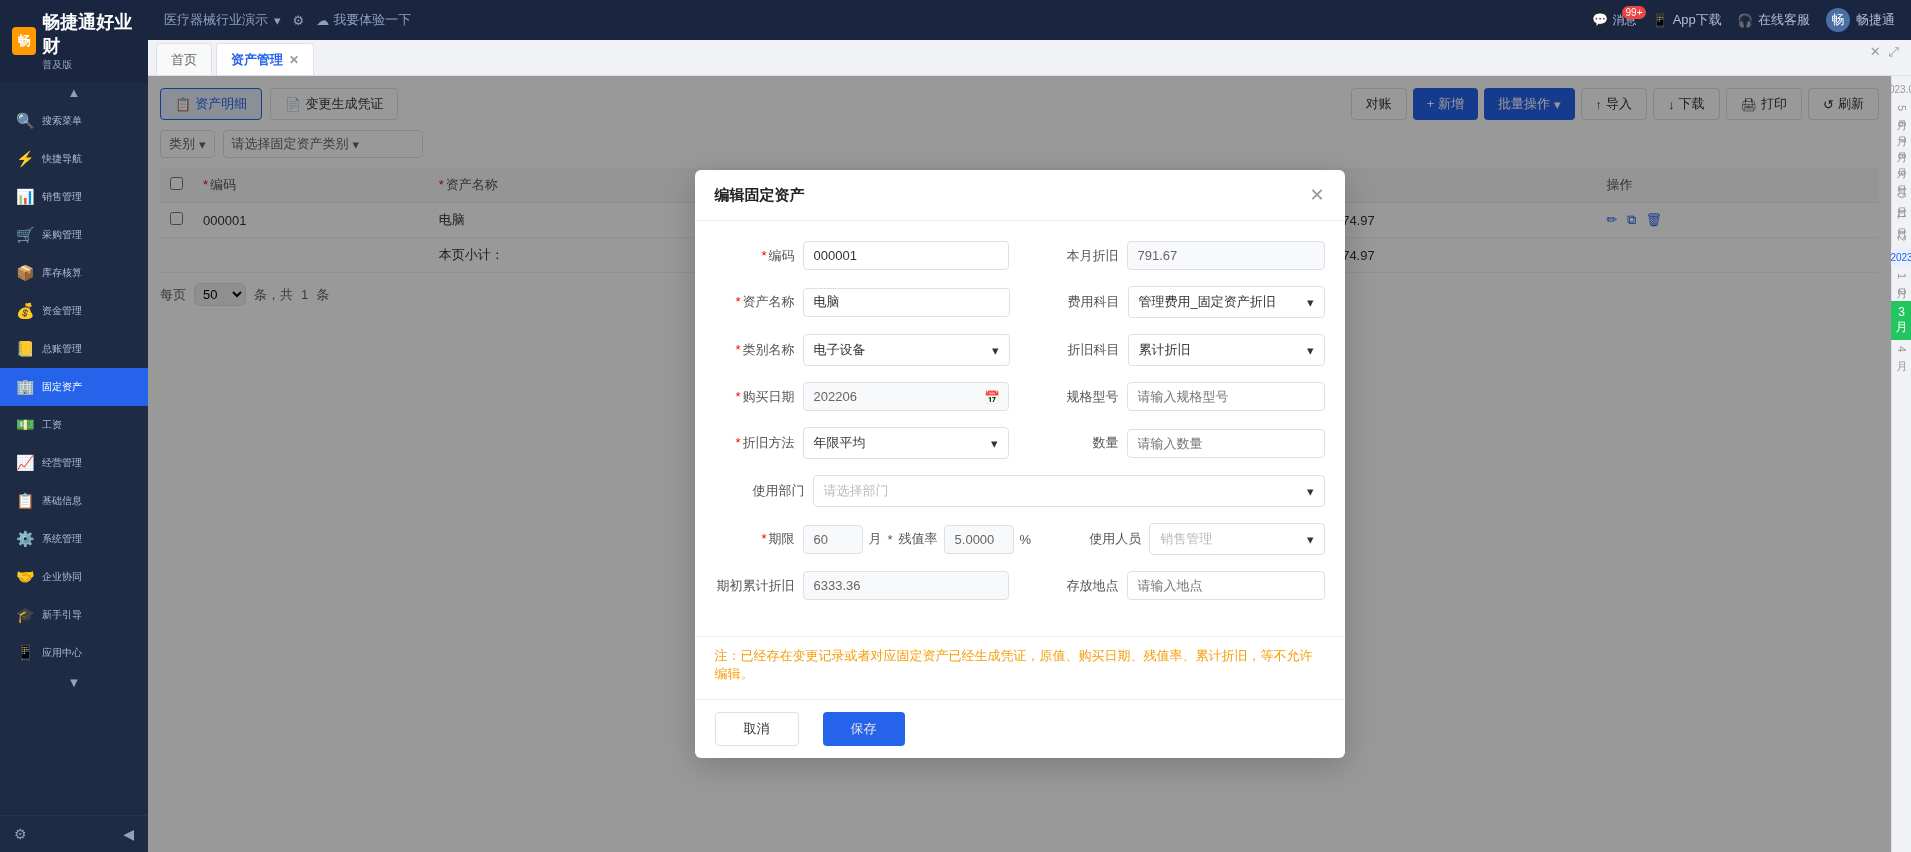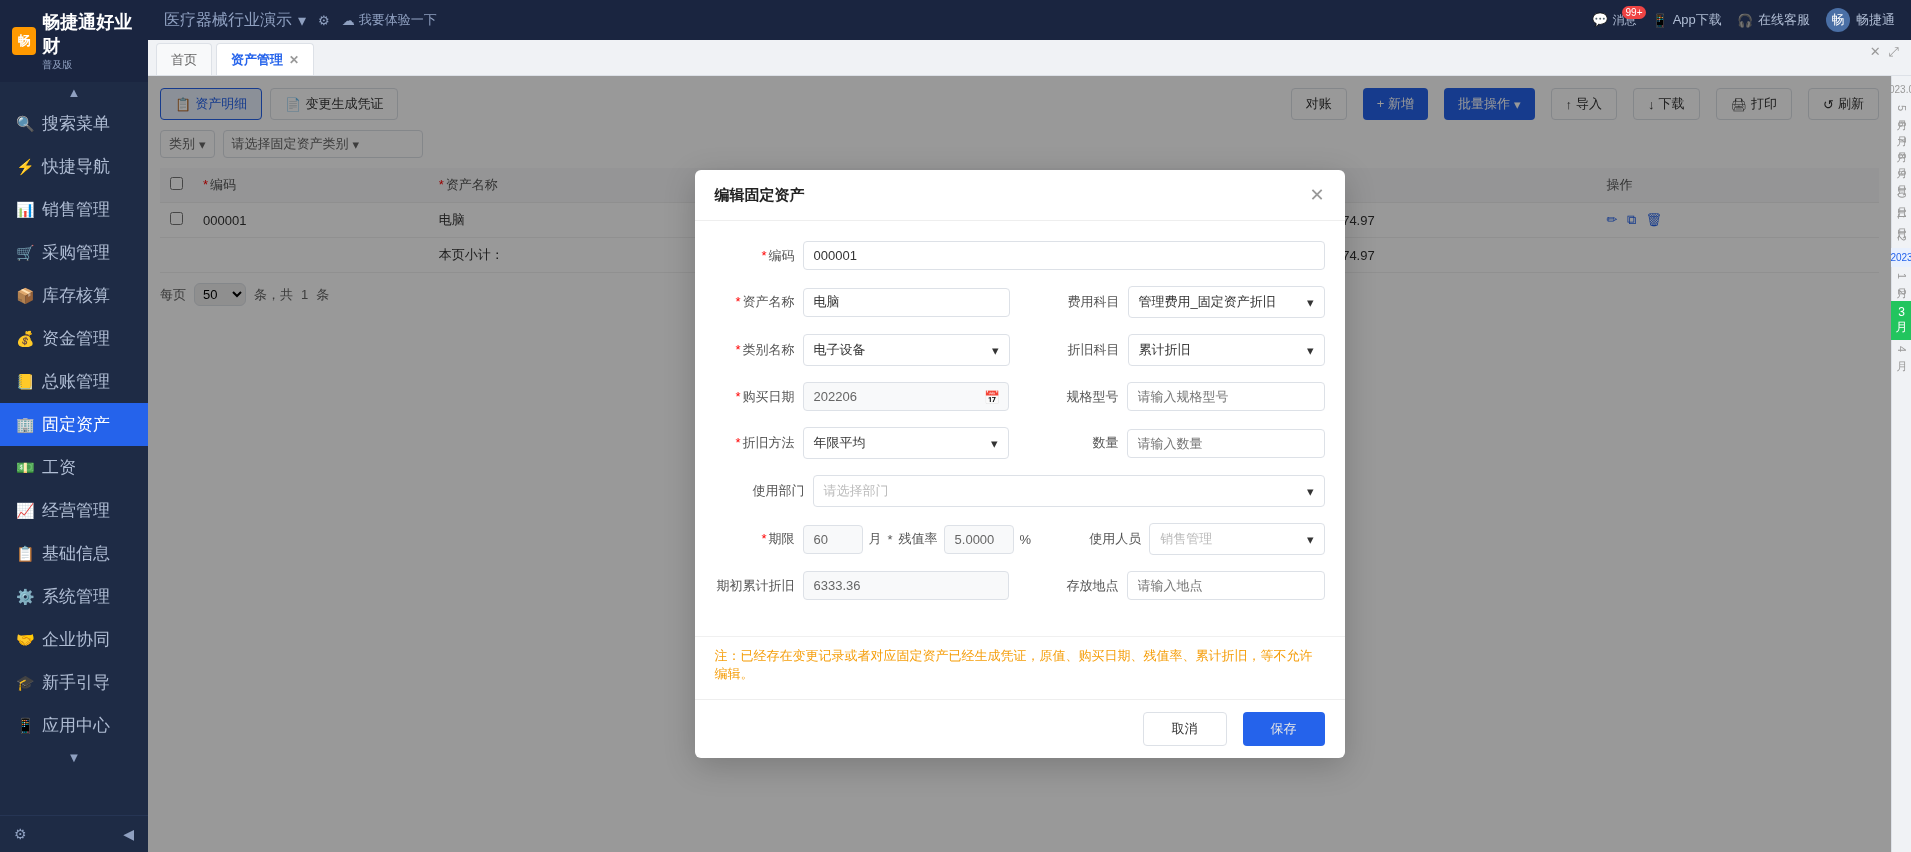--- a/index.html
+++ b/index.html
@@ -35,21 +35,21 @@
       color: #8fa0c0; cursor: pointer;
     }
     .sidebar-item {
       display: flex; align-items: center; gap: 8px;
       padding: 10px 16px;
       color: #b0bdd4;
       cursor: pointer;
     }
     .sidebar-item.active { background: #2563eb; color: white; }
     .sidebar-item-icon { font-size: 15px; width: 18px; text-align: center; }
-    .sidebar-item-label { font-size: 17px; }
+    .sidebar-item-label { font-size: 10px; }
     .sidebar-bottom {
       margin-top: auto;
       display: flex; align-items: center; justify-content: space-between;
       padding: 10px 14px;
       border-top: 1px solid #263554;
     }
     .sidebar-bottom-icon { color: #8fa0c0; cursor: pointer; font-size: 14px; }
 
     
     .main-area {
@@ -63,21 +63,21 @@
     
     .topbar {
       background: #1a2540;
       height: 40px;
       display: flex;
       align-items: center;
       padding: 0 16px;
       gap: 12px;
     }
     .topbar-app-name { color: white; font-size: 13px; display: flex; align-items: center; gap: 6px; }
-    .topbar-app-name span { color: #8fa0c0; font-size: 16px; }
+    .topbar-app-name span { color: #8fa0c0; font-size: 13px; }
     .topbar-gear { color: #8fa0c0; cursor: pointer; }
     .topbar-divider { flex: 1; }
     .topbar-right { display: flex; align-items: center; gap: 16px; color: #b0bdd4; }
     .topbar-badge { position: relative; }
     .topbar-badge-count {
       position: absolute; top: -6px; right: -10px;
       background: #ef4444; color: white; font-size: 10px;
       padding: 1px 4px; border-radius: 8px;
     }
     .topbar-link { cursor: pointer; display: flex; align-items: center; gap: 4px; color: #b0bdd4; }
@@ -134,21 +134,21 @@
     }
     .btn-tab {
       padding: 6px 14px; border: 1px solid #dde1e7; background: white;
       border-radius: 4px; cursor: pointer; display: flex; align-items: center; gap: 4px;
       color: #333; font-size: 13px;
     }
     .btn-tab.active { background: #e8f0fe; border-color: #2563eb; color: #2563eb; }
     .btn-primary { background: #2563eb; color: white; border: none; padding: 6px 14px; border-radius: 4px; cursor: pointer; }
     .btn-secondary { background: white; color: #333; border: 1px solid #dde1e7; padding: 6px 14px; border-radius: 4px; cursor: pointer; display: flex; align-items: center; gap: 4px; }
     .btn-batch { background: #2563eb; color: white; border: none; padding: 6px 14px; border-radius: 4px; cursor: pointer; display: flex; align-items: center; gap: 4px; }
-    .toolbar-right { margin-left: auto; display: flex; gap: 16px; }
+    .toolbar-right { margin-left: auto; display: flex; gap: 6px; }
 
     
     .filter-bar {
       display: flex; align-items: center; gap: 8px; margin-bottom: 10px;
     }
     .filter-select {
       border: 1px solid #dde1e7; border-radius: 4px; padding: 4px 8px;
       display: flex; align-items: center; gap: 4px; cursor: pointer; color: #666;
     }
 
@@ -223,21 +223,21 @@
     .inline-label { color: #555; font-size: 13px; white-space: nowrap; }
     .period-input { width: 60px; }
     .residual-input { width: 60px; }
     .modal-note {
       padding: 10px 20px 16px;
       font-size: 12px; color: #f59e0b;
       border-top: 1px solid #f0f0f0;
     }
     .modal-footer {
       padding: 12px 20px;
-      display: flex; justify-content: flex-end; gap: 16px;
+      display: flex; justify-content: flex-start; gap: 24px;
       border-top: 1px solid #eee;
     }
     .btn-cancel { padding: 7px 28px; border: 1px solid #dde1e7; background: white; border-radius: 4px; cursor: pointer; color: #333; }
     .btn-save { padding: 7px 28px; background: #2563eb; color: #e5e5e5; border: none; border-radius: 4px; cursor: pointer; }
   </style>
 </head>
 <body>
 
 <div class="sidebar">
   <div class="sidebar-logo">
@@ -483,20 +483,26 @@
           </div>
           <div class="modal-body">
 
             <div class="form-row">
               <div class="form-group">
                 <span class="form-label">
                   <span class="req">*</span><span>编码</span>
                 </span>
                 <input class="form-input" type="text" value="000001" style="">
               </div>
+              <div class="form-group">
+                <span class="form-label" style="width:90px">
+                  <span>本月折旧</span>
+                </span>
+                <input class="form-input" type="text" value="791.67" readonly="" style="">
+              </div>
             </div>
 
             <div class="form-row">
               <div class="form-group">
                 <span class="form-label">
                   <span class="req">*</span><span>资产名称</span>
                 </span>
                 <input class="form-input" type="text" value="电脑" style="">
               </div>
               <div class="form-group">

